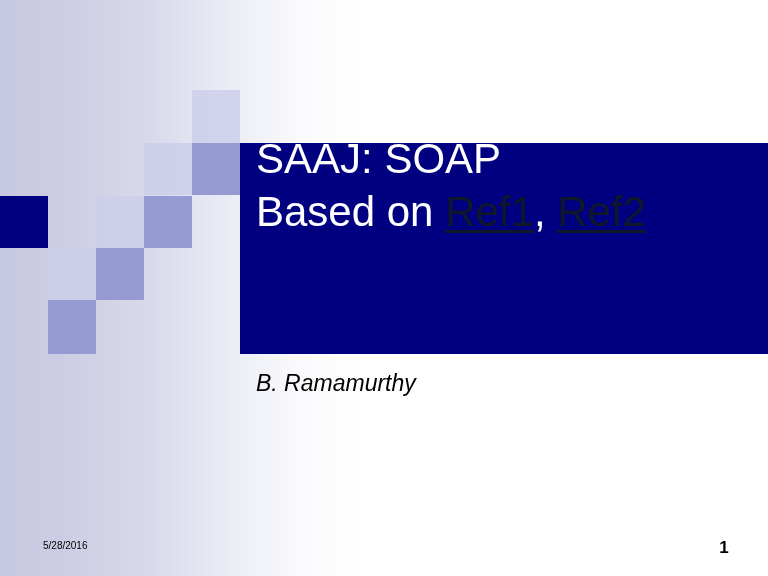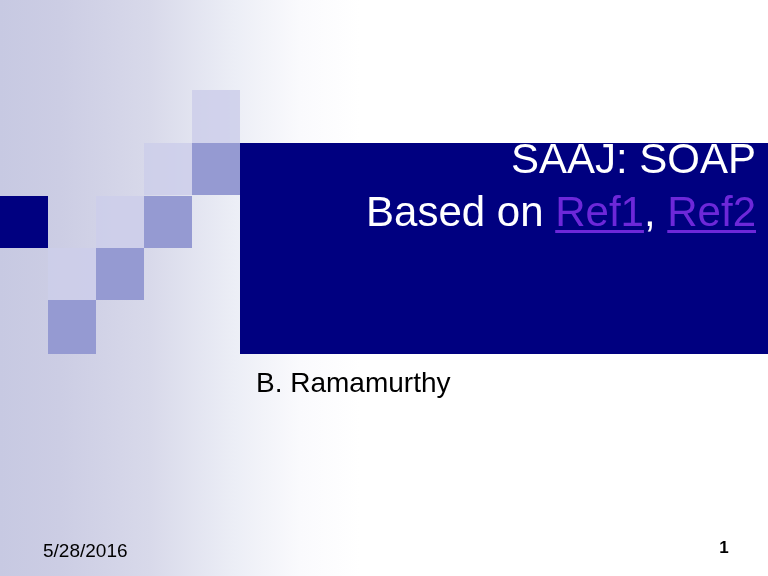--- a/index.html
+++ b/index.html
@@ -55,49 +55,49 @@
     left: 256px;
     top: 132px;
     width: 500px;
   }
   .title-line {
     color: #ffffff;
     font-size: 42px;
     line-height: 53px;
     white-space: nowrap;
     letter-spacing: 0px;
-    text-align: right;
   }
   .link {
-    color: #6d28d9;
+    color: #0f172a;
     text-decoration: underline;
     text-decoration-thickness: 3px;
     text-underline-offset: 4px;
     cursor: pointer;
   }
   .comma { color: #ffffff; }
 
   
   .subtitle {
     position: absolute;
     left: 256px;
     top: 366px;
     color: #000000;
-    font-size: 28px;
+    font-size: 23px;
     line-height: 34px;
     white-space: nowrap;
+    font-style: italic;
   }
 
   
   .footer-date {
     position: absolute;
     left: 43px;
     top: 540px;
     color: #000000;
-    font-size: 19px;
+    font-size: 10px;
   }
   .footer-page {
     position: absolute;
     left: 710px;
     top: 538px;
     width: 28px;
     text-align: center;
     color: #000000;
     font-size: 17px;
     font-weight: bold;

